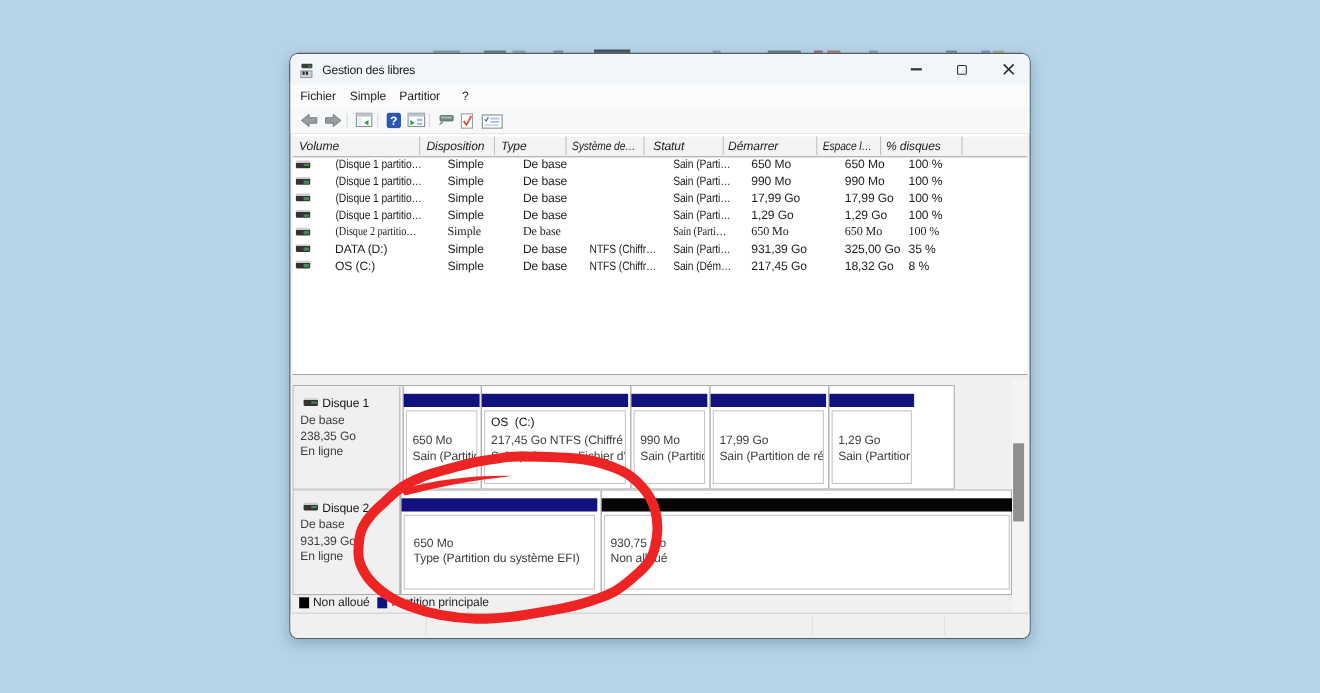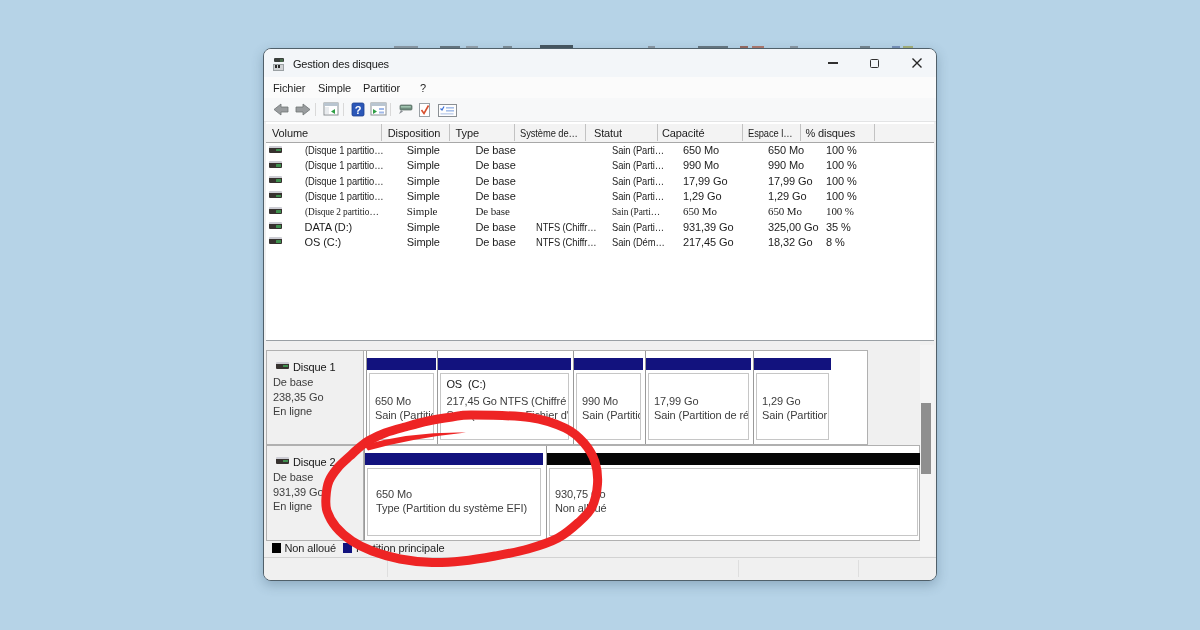--- a/index.html
+++ b/index.html
@@ -56,21 +56,21 @@
 
     <div class="abs" style="left:0;top:0;width:672px;height:28px;background:#f3f6f9;"></div>
 
     <div class="abs" style="left:9px;top:9px;width:12px;height:11px;">
       <div class="abs" style="left:1px;top:0;width:10px;height:4px;background:#3a3f3c;border-radius:1px;"></div>
       <div class="abs" style="left:7px;top:1px;width:3px;height:2.5px;background:#47694b;"></div>
       <div class="abs" style="left:0;top:5.5px;width:8.5px;height:5.5px;background:#cfd2d4;border:0.5px solid #9aa0a3;"></div>
       <div class="abs" style="left:1.5px;top:7px;width:2.2px;height:2.8px;background:#2b2b2b;"></div>
       <div class="abs" style="left:5px;top:7px;width:2.2px;height:2.8px;background:#2b2b2b;"></div>
     </div>
-    <div class="txt" style="left:29px;top:8px;font-size:11px;letter-spacing:-0.2px;color:#191919;">Gestion des disques</div>
+    <div class="txt" style="left:29px;top:8px;font-size:11px;letter-spacing:-0.2px;color:#191919;">Gestion des libres</div>
 
     <div class="abs" style="left:564px;top:13px;width:10px;height:1.5px;background:#303030;"></div>
     <div class="abs" style="left:606px;top:10px;width:7px;height:7px;border:1.4px solid #303030;border-radius:1.5px;"></div>
     <svg class="abs" style="left:647px;top:8px;" width="12" height="12" viewBox="0 0 12 12">
       <path d="M1.5 1.5 L10.5 10.5 M10.5 1.5 L1.5 10.5" stroke="#262626" stroke-width="1.4"></path>
     </svg>
 
     <div class="abs" style="left:0;top:28px;width:672px;height:21px;background:#fbfbfb;"></div>
     <div class="txt" style="left:9px;top:32px;font-size:11px;text-align:center;">Fichier</div>
     <div class="txt" style="left:54px;top:32px;font-size:11px;">Simple</div>
@@ -121,27 +121,27 @@
       <g transform="translate(165,3)">
         <rect x="0.5" y="0.5" width="18" height="12" fill="#fdfdfd" stroke="#8a8f94" stroke-width="1"></rect>
         <path d="M2.5 4.5 L4 6 L6 2.5" fill="none" stroke="#3a6fd8" stroke-width="1.2"></path>
         <rect x="8" y="3" width="8" height="1.6" fill="#a8c0ea"></rect>
         <rect x="8" y="6" width="8" height="1.6" fill="#a8c0ea"></rect>
         <rect x="2.5" y="9" width="13" height="1.6" fill="#c9d6ee"></rect>
       </g>
     </svg>
 
     <div class="abs" style="left:2px;top:73px;width:668px;height:218px;background:#fff;" id="toppane"></div>
-    <div class="abs" id="tableheader" style="left:2px;top:75px;width:668px;height:18px;background:#f3f3f3;border-bottom:1px solid #a8a8a8;">
+    <div class="abs" id="tableheader" style="left:2px;top:75px;width:668px;height:18px;background:#f3f3f3;border-bottom:1px solid #a8a8a8;font-style:italic;">
       <div class="txt hd" style="left:5.9px;">Volume</div>
       <div class="txt hd" style="left:121.7px;">Disposition</div>
       <div class="txt hd" style="left:189.5px;">Type</div>
       <div class="txt hd" style="left:254px;"><span class="sqz">Système de…</span></div>
       <div class="txt hd" style="left:327.9px;">Statut</div>
-      <div class="txt hd" style="left:395.9px;">Capacité</div>
+      <div class="txt hd" style="left:395.9px;">Démarrer</div>
       <div class="txt hd" style="left:481.7px;"><span class="sqz">Espace l…</span></div>
       <div class="txt hd" style="left:539.4px;">% disques</div>
       <div class="vsep" style="left:114.6px;"></div>
       <div class="vsep" style="left:183.3px;"></div>
       <div class="vsep" style="left:248.3px;"></div>
       <div class="vsep" style="left:319.4px;"></div>
       <div class="vsep" style="left:390.9px;"></div>
       <div class="vsep" style="left:475.8px;"></div>
       <div class="vsep" style="left:534.1px;"></div>
       <div class="vsep" style="left:607.5px;"></div>

